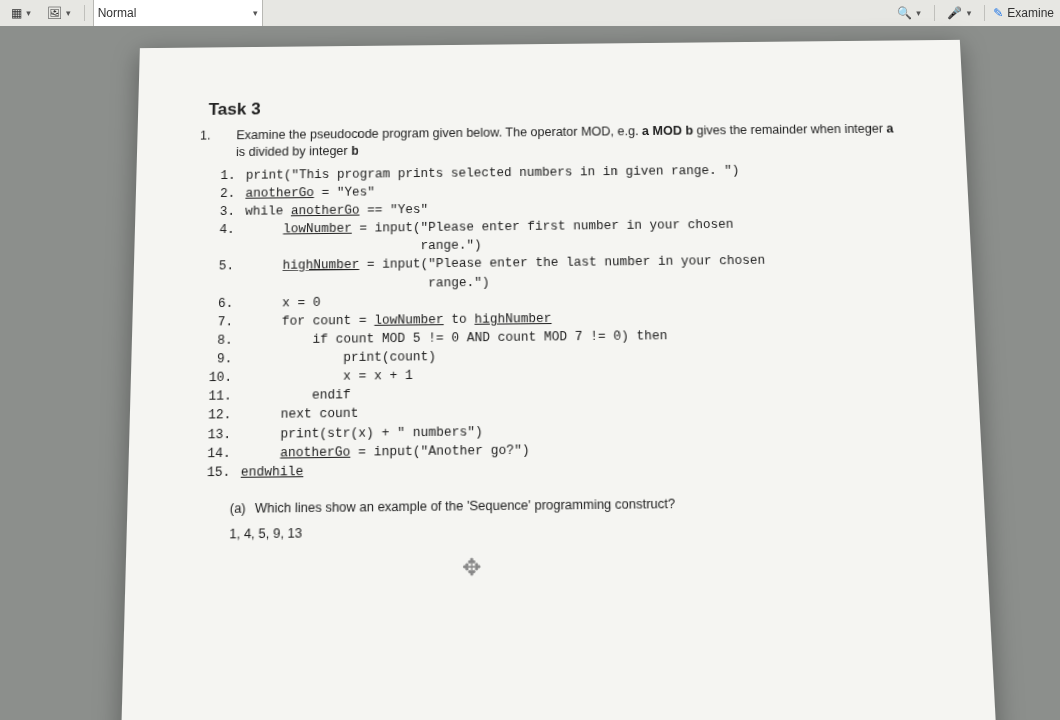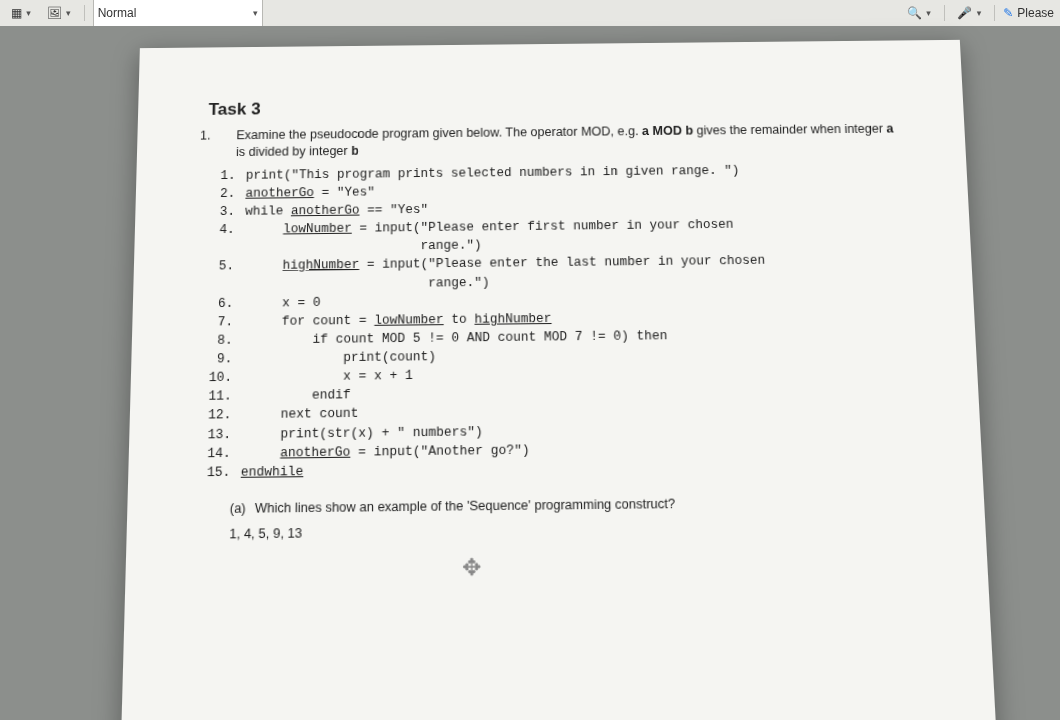--- a/index.html
+++ b/index.html
@@ -38,21 +38,21 @@
     <span>Normal</span>
     <span class="caret">▾</span>
   </span>
   <span class="spacer"></span>
   <span class="tb-btn">🔍<span class="caret">▾</span></span>
   <span class="tb-sep"></span>
   <span class="tb-btn">🎤<span class="caret">▾</span></span>
   <span class="tb-sep"></span>
   <span class="editor-label">
     <span class="editor-icon">✎</span>
-    <span>Please</span>
+    <span>Examine</span>
   </span>
 </div>
 
 <div class="stage">
   <div class="page">
 
     <h2>Task 3</h2>
 
     <p class="intro">
       <span class="num">1.</span><span>Examine the pseudocode program given below. The operator MOD, e.g. </span><b>a MOD b</b><span> gives the remainder when integer </span><b>a</b><span> is divided by integer </span><b>b</b>

